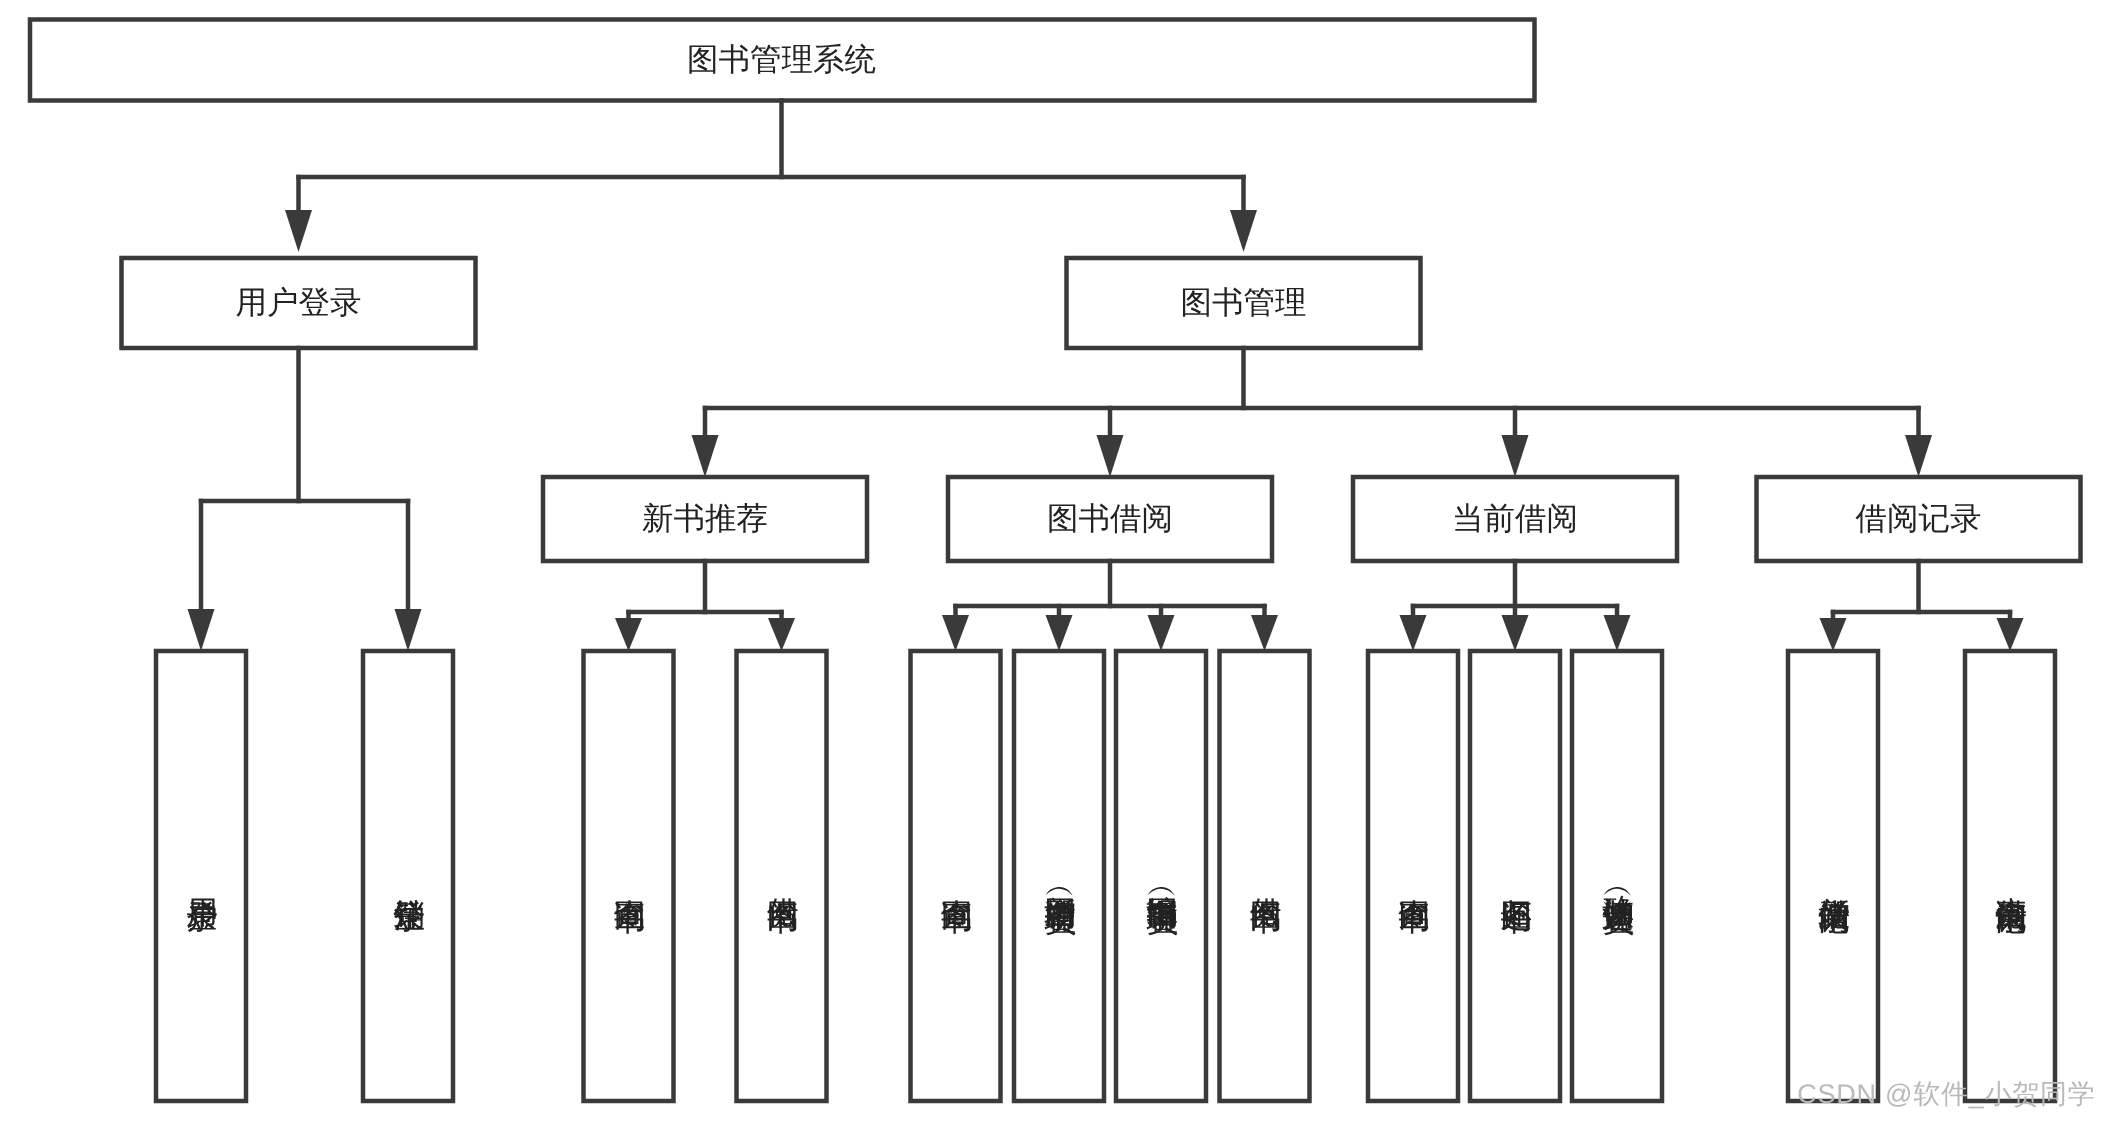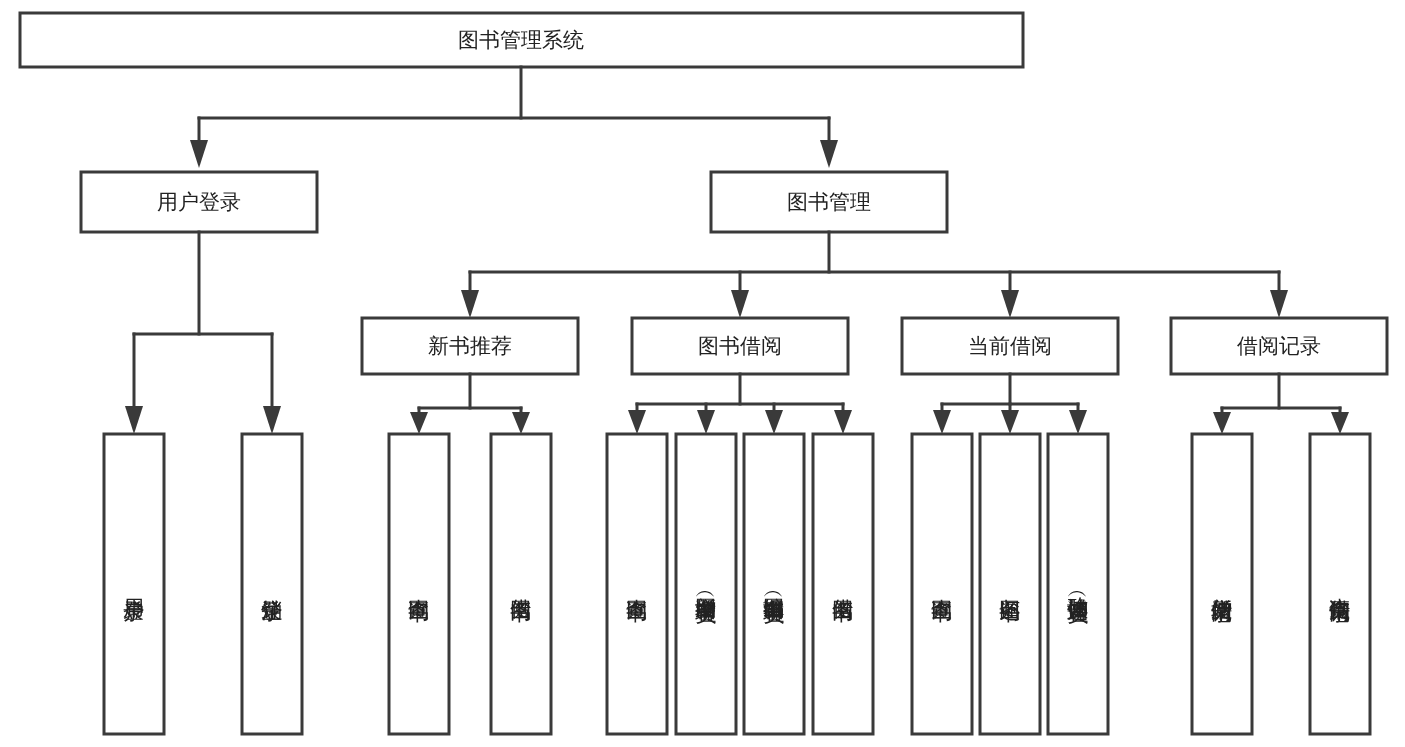--- a/index.html
+++ b/index.html
@@ -180,13 +180,14 @@
   <div class="vtext-holder" style="left:744px;top:434px;width:60px;height:300px;">编辑图书（管理员）</div>
   <div class="vtext-holder" style="left:813px;top:434px;width:60px;height:300px;">借阅图书</div>
 
   <div class="vtext-holder" style="left:912px;top:434px;width:60px;height:300px;">查询图书</div>
   <div class="vtext-holder" style="left:980px;top:434px;width:60px;height:300px;">归还图书</div>
   <div class="vtext-holder" style="left:1048px;top:434px;width:60px;height:300px;">确认归还（管理员）</div>
 
   <div class="vtext-holder" style="left:1192px;top:434px;width:60px;height:300px;">新增借阅记录</div>
   <div class="vtext-holder" style="left:1310px;top:434px;width:60px;height:300px;">查询借阅记录</div>
 
+  <div class="watermark">CSDN @软件_小贺同学</div>
 </div>
 
 </body></html>

